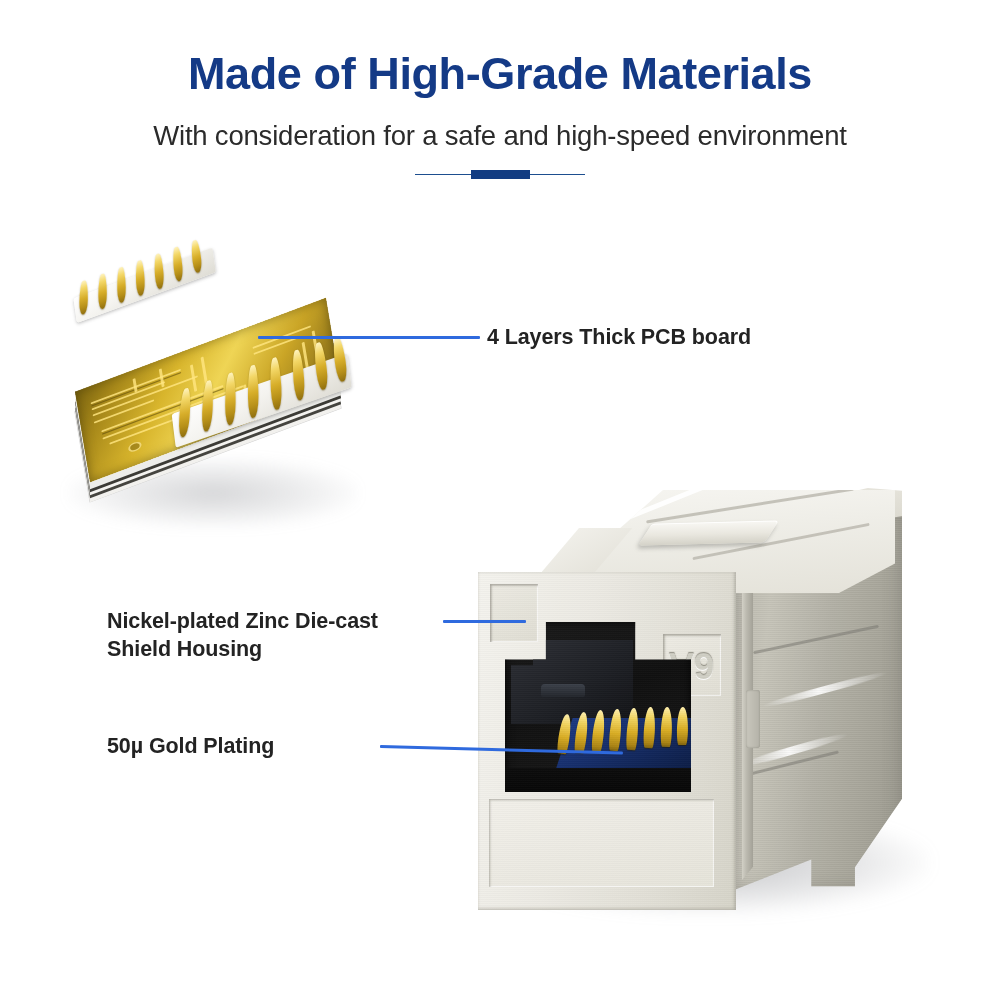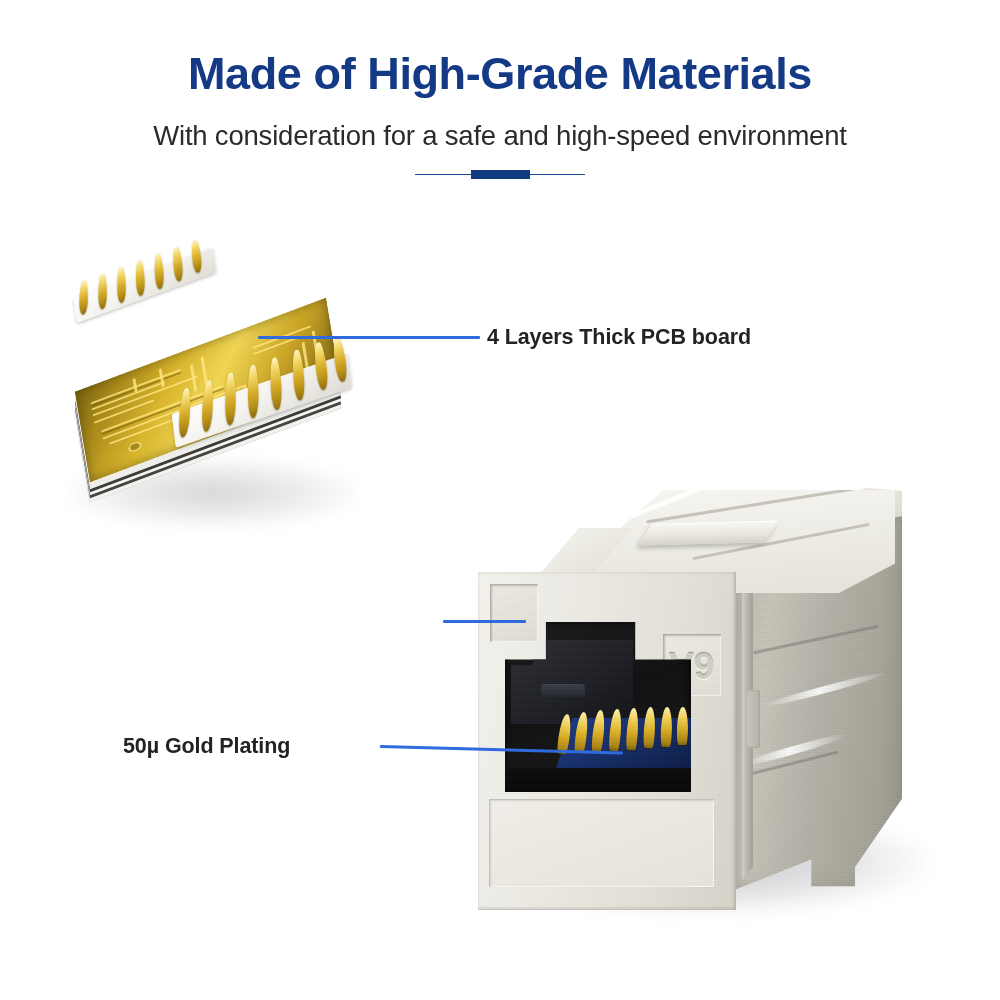--- a/index.html
+++ b/index.html
@@ -33,21 +33,21 @@
   #divider .knob{position:absolute;left:56px;top:1px;width:59px;height:9px;background:#123c82;}
 
   
   .callout-text{
     position:absolute;
     font-size:21.5px;font-weight:bold;color:#232323;
     line-height:1.30;letter-spacing:-0.1px;white-space:pre-line;
   }
   #callout-pcb-text{left:487px;top:324px;}
   #callout-shield-text{left:107px;top:608px;}
-  #callout-gold-text{left:123px;top:733px;}
+  #callout-gold-text{left:107px;top:733px;}
 
   
   .leader{position:absolute;background:#2f6ade;height:3px;transform-origin:0 50%;border-radius:1px;}
   #leader-pcb{left:258px;top:336px;width:222px;}
   #leader-shield{left:443px;top:620px;width:83px;}
   #leader-gold{left:380px;top:745px;width:243px;transform:rotate(1.55deg);}
 
   
   #pcb-wrap{position:absolute;left:48px;top:243px;width:330px;height:310px;}
   #pcb-shadow{
@@ -368,17 +368,19 @@
       </div>
 
       <div id="front-panel-bottom"></div>
     </div>
   </div>
 
   <div class="leader" id="leader-pcb"></div>
   <div class="callout-text" id="callout-pcb-text">4 Layers Thick PCB board</div>
 
   <div class="leader" id="leader-shield"></div>
+  <div class="callout-text" id="callout-shield-text">Nickel-plated Zinc Die-cast
+Shield Housing</div>
 
   <div class="leader" id="leader-gold"></div>
   <div class="callout-text" id="callout-gold-text">50µ Gold Plating</div>
 
 </div>
 
 </body></html>

